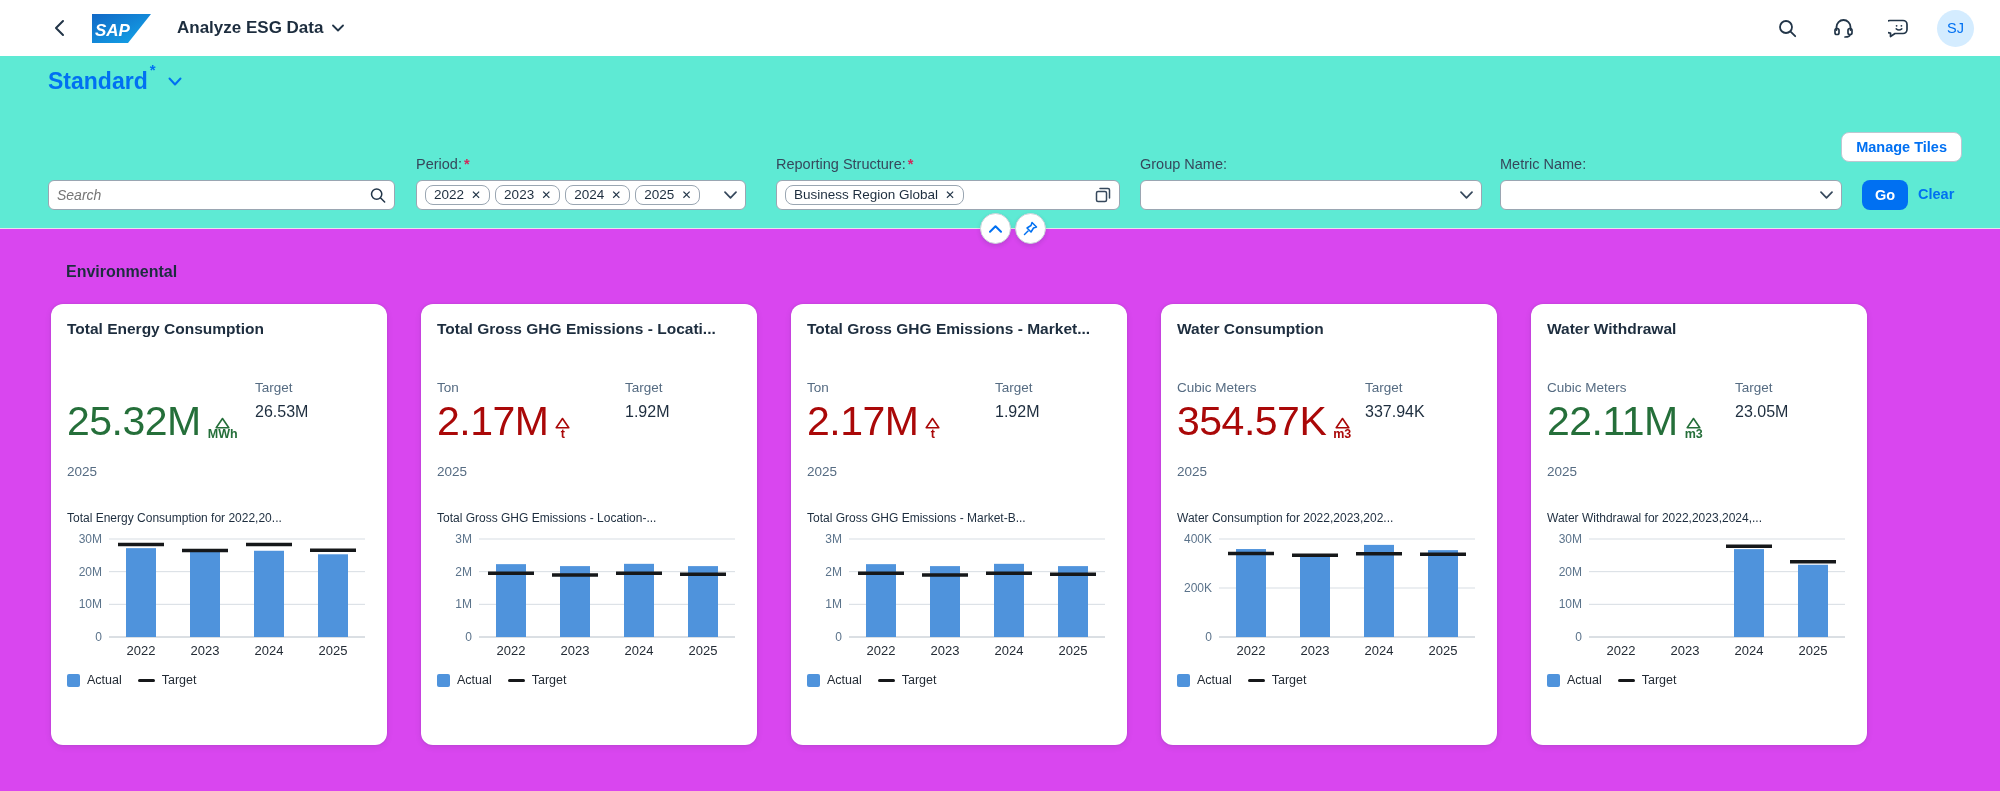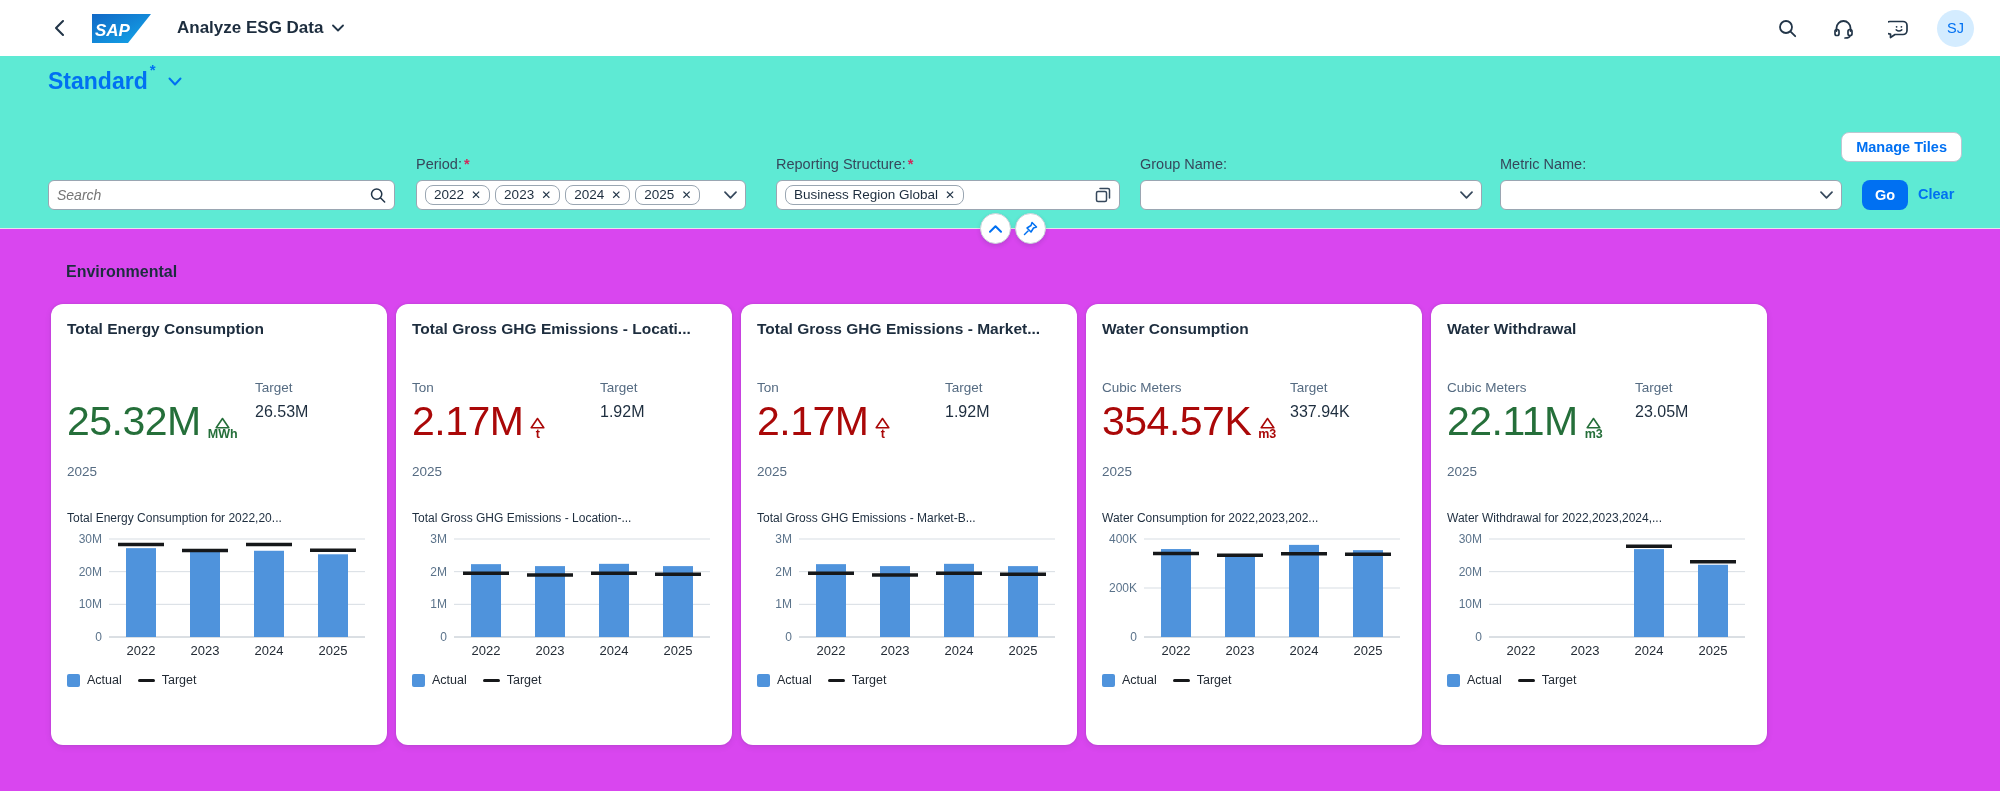--- a/index.html
+++ b/index.html
@@ -5,21 +5,21 @@
   * { margin:0; padding:0; box-sizing:border-box; }
   html,body { width:2000px; height:791px; }
   body { font-family:"Liberation Sans", sans-serif; background:#fff; color:#1d2d3e; overflow:hidden; }
   .app { position:relative; width:2000px; height:583px; }
 
   
   .shell { height:56px; background:#fff; display:flex; align-items:center; padding:0 26px 0 44px; }
   .back-btn { width:30px; height:30px; display:flex; align-items:center; justify-content:center; cursor:pointer; }
   .sap-logo { margin-left:18px; display:flex; align-items:center; }
   .shell-title { margin-left:26px; font-size:17px; font-weight:bold; color:#1d2d3e; display:flex; align-items:center; gap:9px; cursor:pointer; }
-  .shell-right { margin-left:auto; display:flex; align-items:flex-end; gap:20px; }
+  .shell-right { margin-left:auto; display:flex; align-items:center; gap:20px; }
   .icon-btn { width:36px; height:36px; display:flex; align-items:center; justify-content:center; border-radius:8px; cursor:pointer; }
   .avatar { width:37px; height:37px; border-radius:50%; background:#d4ecff; color:#0070f2; font-size:14.5px; font-weight:500; display:flex; align-items:center; justify-content:center; cursor:pointer; }
 
   
   .upper { position:relative; height:172px; background:#5eead4; }
   .variant { position:absolute; left:48px; top:12px; display:flex; align-items:center; gap:12px; cursor:pointer; }
   .variant-title { font-size:23px; font-weight:bold; color:#0070f2; }
   .variant-dirty { font-size:15px; font-weight:bold; color:#0070f2; vertical-align:top; position:relative; top:-7px; margin-left:2px; }
   .manage-tiles { position:absolute; right:38px; top:76px; height:30px; padding:10px 14px; background:#fff; border:1px solid #bcc7d1; border-radius:8px; color:#0070f2; font-weight:bold; font-size:14.5px; display:flex; align-items:center; cursor:pointer; }
 
@@ -32,21 +32,21 @@
   .search-ph { color:#556b82; font-style:italic; font-size:14px; border:none; outline:none; background:transparent; width:100%; font-family:"Liberation Sans",sans-serif; }
   .go-btn { position:absolute; left:1862px; top:124px; height:30px; padding:0 13px; background:#0070f2; border:none; border-radius:8px; color:#fff; font-weight:bold; font-size:14.5px; cursor:pointer; }
   .clear-link { position:absolute; left:1918px; top:130px; color:#0070f2; font-weight:bold; font-size:14.5px; cursor:pointer; }
 
   
   .content { position:relative; height:563px; background:#d946ef; border-top:1px solid #e2e6ea; }
   .float-btn { position:absolute; top:-16px; width:31px; height:31px; border-radius:50%; background:#fff; border:1px solid #ccd3da; box-shadow:0 2px 4px rgba(34,54,73,.15); display:flex; align-items:center; justify-content:center; cursor:pointer; z-index:5; }
   .fb1 { left:980px; } .fb2 { left:1015px; }
   .section-title { position:absolute; left:66px; top:34px; font-size:16px; font-weight:bold; color:#1d2d3e; }
 
-  .tiles { position:absolute; left:51px; top:75px; display:flex; gap:9px; }
+  .tiles { position:absolute; left:51px; top:75px; display:flex; gap:34px; }
   .tile { width:336px; height:441px; background:#fff; border-radius:12px; box-shadow:0 0 2px rgba(34,54,73,.18), 0 2px 6px rgba(34,54,73,.10); padding:16px; cursor:pointer; }
   .tile-title { font-size:15.5px; font-weight:bold; color:#1d2d3e; white-space:nowrap; overflow:hidden; }
   .kpi-row { margin-top:42px; display:flex; }
   .kpi-col1 { width:188px; }
   .small-label { font-size:13.5px; color:#556b82; height:18px; }
   .kpi-value-wrap { display:flex; align-items:flex-end; margin-top:2px; }
   .kpi-value { font-size:41px; font-weight:300; letter-spacing:-.5px; line-height:42px; }
   .kpi-value[data-state="good"], .deviation[data-state="good"] { color:#256f3a; }
   .kpi-value[data-state="bad"],  .deviation[data-state="bad"]  { color:#aa0808; }
   .deviation { display:flex; flex-direction:column; align-items:center; margin-left:7px; line-height:1; padding-bottom:2px; }

